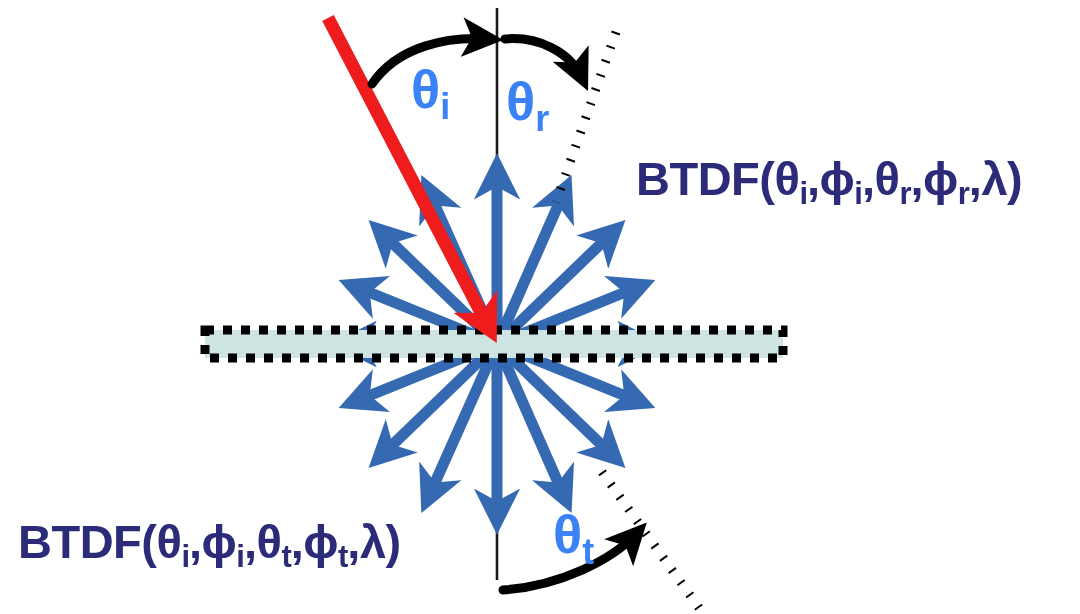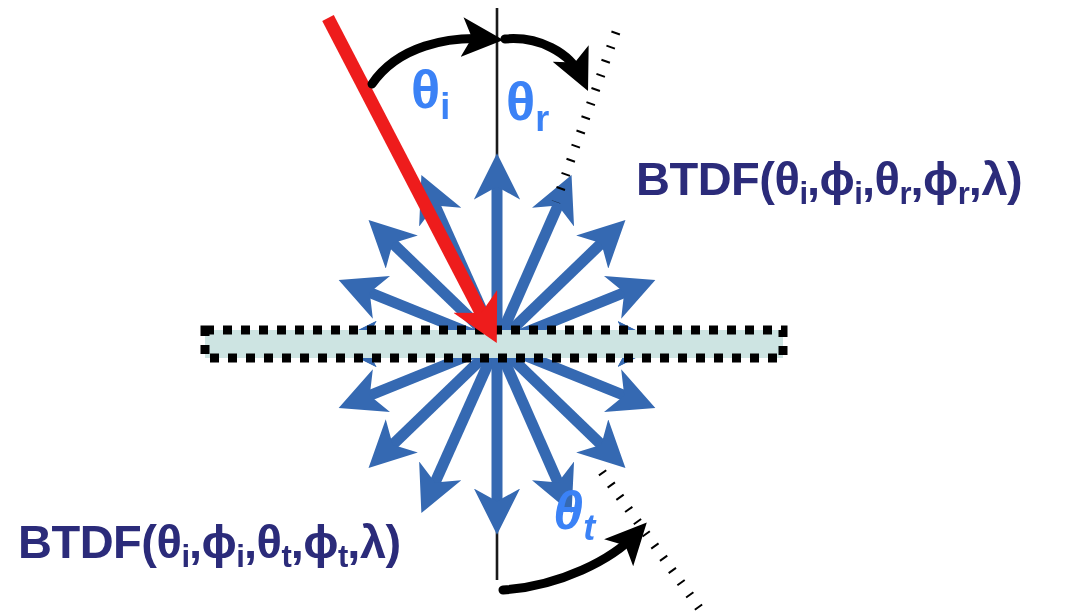--- a/index.html
+++ b/index.html
@@ -47,21 +47,21 @@
   }
   .angle-label .sub {
     font-size: 36px;
     position: relative;
     top: 11px;
   }
   #brdf-label { left: 636px; top: 155px; }
   #btdf-label { left: 18px; top: 518px; }
   #theta-i-label { left: 411px; top: 62px; }
   #theta-r-label { left: 506px; top: 74px; }
-  #theta-t-label { left: 553px; top: 483px; font-style: italic; }
+  #theta-t-label { left: 553px; top: 507px; }
 </style>
 </head>
 <body>
 
 <div id="stage">
 
   <svg id="diagram" viewBox="0 0 1080 614">
     <defs>
       <marker id="blueHead" markerWidth="4.2" markerHeight="4.2" refX="2.5" refY="2.1" orient="auto" markerUnits="strokeWidth">
         <path d="M0,0 L4.2,2.1 L0,4.2 L1.15,2.1 Z" fill="#3569b2"></path>

